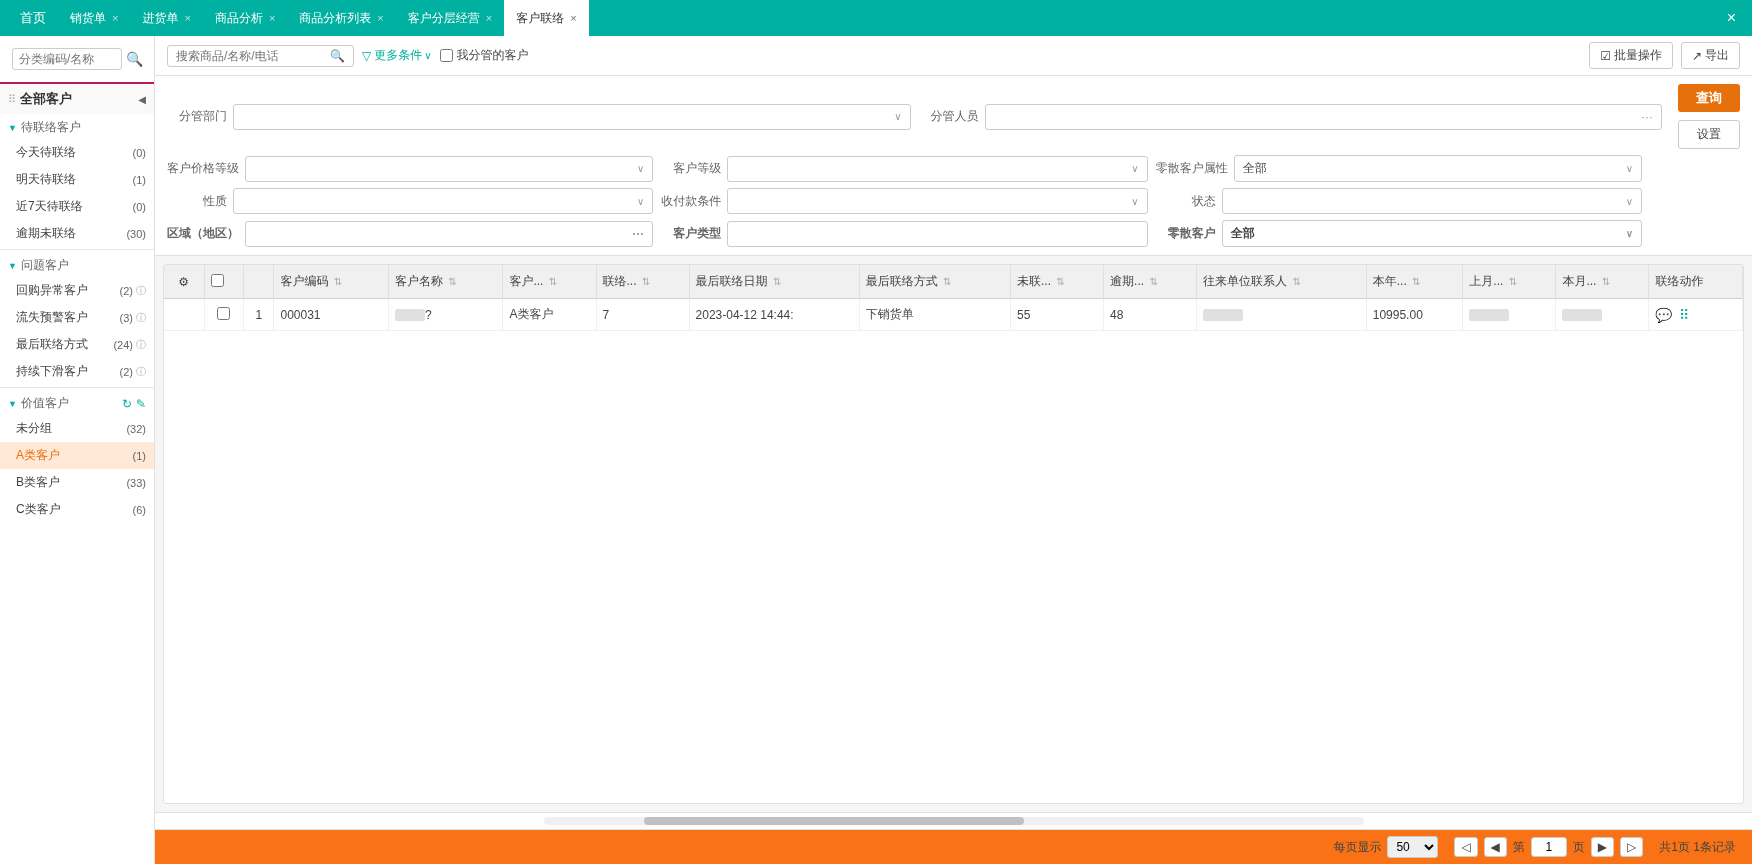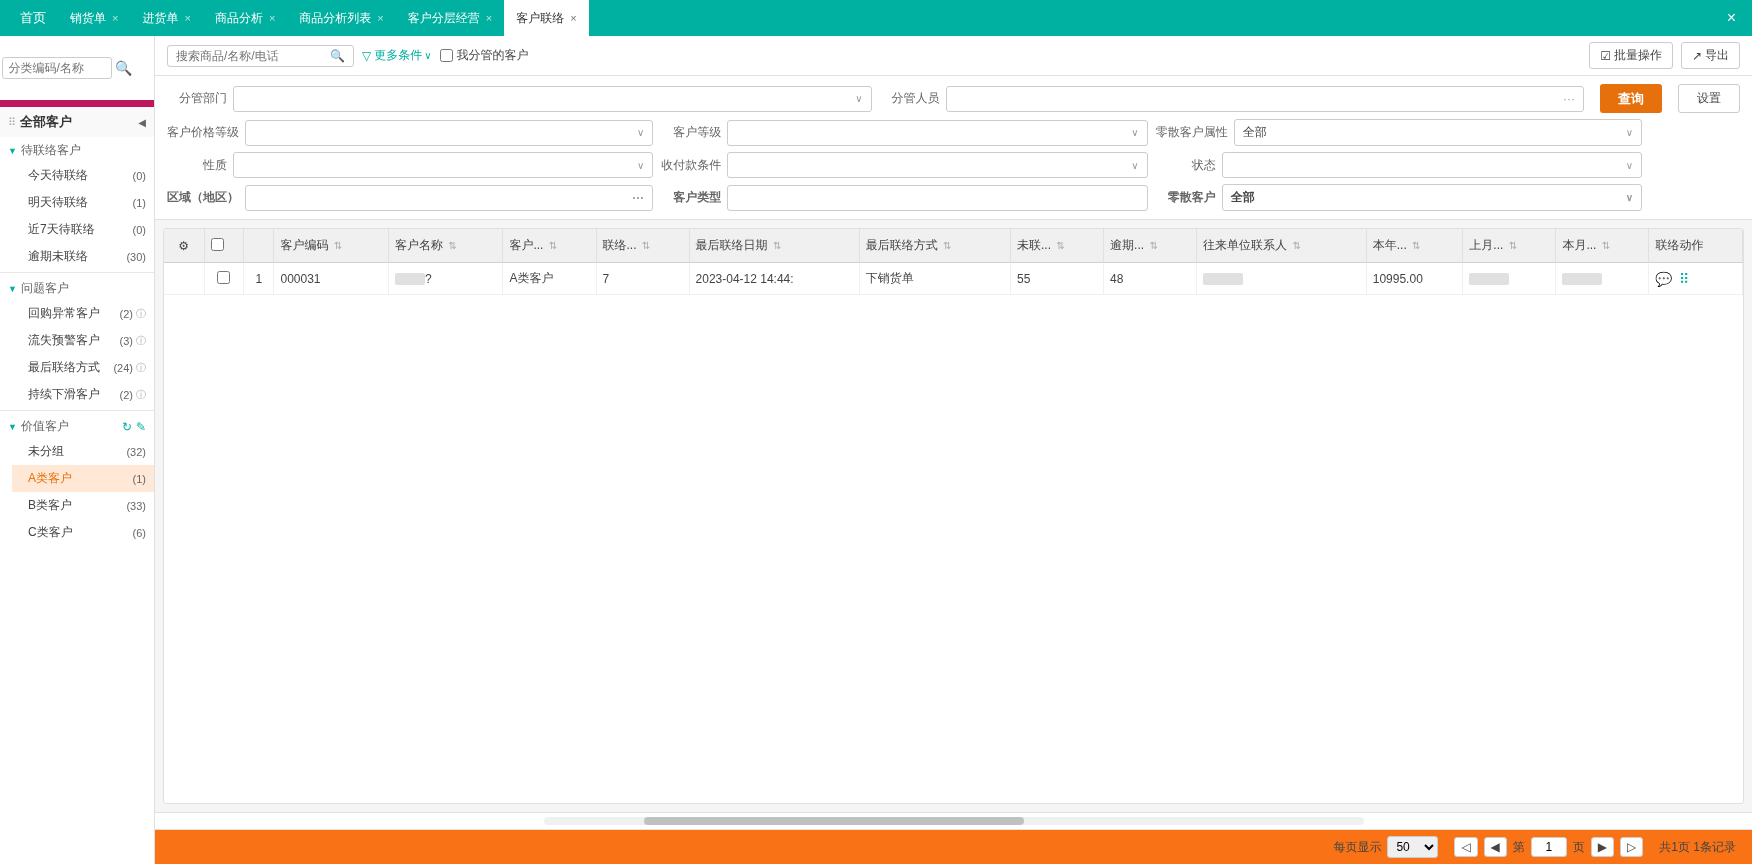--- a/index.html
+++ b/index.html
@@ -58,25 +58,24 @@
 
     
     .sidebar {
       width: 155px;
       background: #fff;
       border-right: 1px solid #e0e0e0;
       overflow-y: auto;
       flex-shrink: 0;
     }
     .sidebar-search {
-      padding: 21px;
-      border-bottom: 7px solid #be185d;
-      display: flex;
-      align-items: center;
-      justify-content: flex-end;
+      padding: 12px;
+      border-bottom: 2px solid #be185d;
+      display: flex;
+      align-items: center;
     }
     .sidebar-search input {
       border: 1px solid #ccc;
       border-radius: 3px;
       padding: 3px 6px;
       width: 110px;
       font-size: 12px;
       outline: none;
     }
     .sidebar-search-icon {
@@ -108,21 +107,20 @@
       font-size: 11px;
       display: flex;
       align-items: center;
     }
     .sidebar-group-label .triangle { margin-right: 4px; font-size: 9px; color: #00b0a0; }
     .sidebar-item {
       padding: 5px 8px 5px 16px;
       cursor: pointer;
       color: #444;
       font-size: 12px;
-      margin-left: 12px;
     }
     .sidebar-item.active { background: #ffe8d6; color: #e6700c; }
     .sidebar-item-inner { display: flex; align-items: center; justify-content: space-between; }
     .sidebar-item-label { flex: 1; }
     .sidebar-item-badge { color: #666; font-size: 11px; }
     .sidebar-item-info { color: #aaa; font-size: 10px; margin-left: 3px; }
     .sidebar-divider { border: none; border-top: 1px solid #e8e8e8; margin: 2px 0; }
     .sidebar-value-group {
       display: flex;
       align-items: center;
@@ -259,22 +257,22 @@
       background: white;
       color: #444;
       border: 1px solid #ccc;
       border-radius: 3px;
       padding: 5px 18px;
       cursor: pointer;
       font-size: 12px;
     }
     .filter-btn-col {
       display: flex;
-      flex-direction: row;
-      gap: 16px;
+      flex-direction: column;
+      gap: 8px;
       margin-left: 8px;
     }
 
     
     .table-container {
       flex: 1;
       overflow: auto;
       background: white;
       margin: 8px;
       border: 1px solid #e0e0e0;

